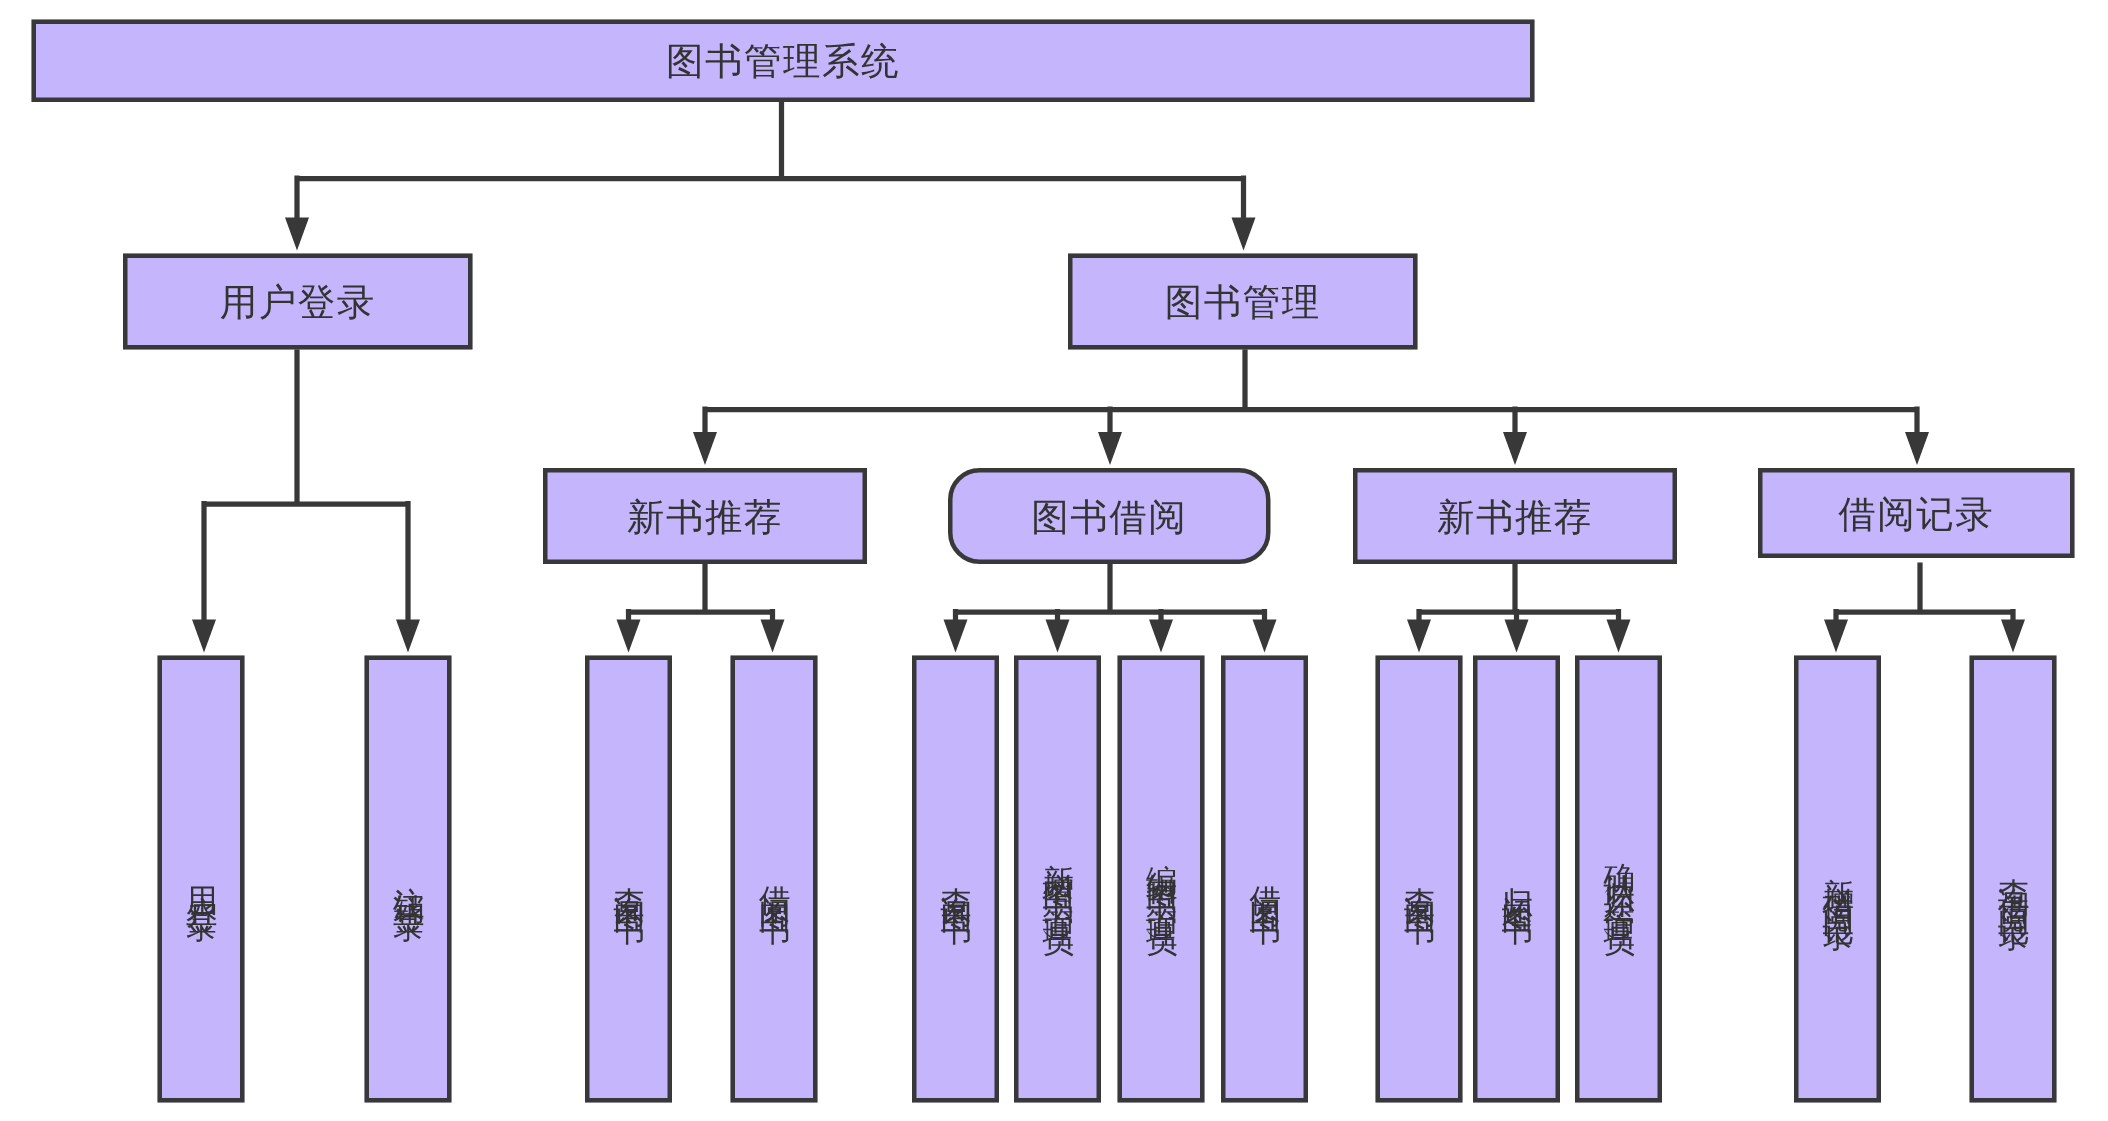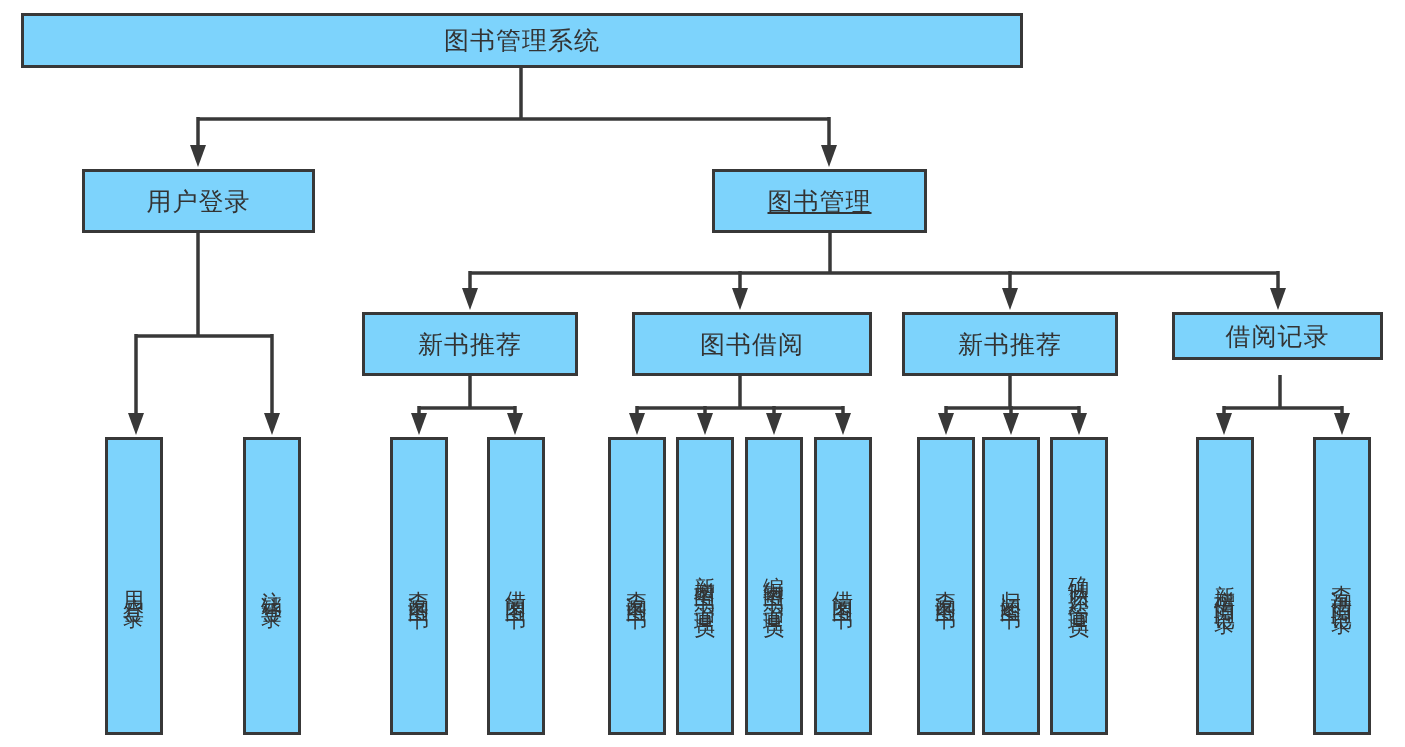--- a/index.html
+++ b/index.html
@@ -12,21 +12,21 @@
     overflow: hidden;
   }
   #wires {
     position: absolute;
     left: 0; top: 0;
     width: 1405px; height: 747px;
   }
   .node {
     position: absolute;
     box-sizing: border-box;
-    background: #7dd3fc;
+    background: #c4b5fd;
     border: 3px solid #383838;
     display: flex;
     align-items: center;
     justify-content: center;
     color: #333333;
   }
   .h-node { font-size: 25px; letter-spacing: 1px; }
   .v-node span {
     writing-mode: vertical-rl;
     text-orientation: mixed;
@@ -125,34 +125,34 @@
     </g>
   </svg>
 
   <div class="node h-node" style="left:21px; top:13px; width:1002px; height:55px;">
     <span>图书管理系统</span>
   </div>
 
   <div class="node h-node" style="left:82px; top:169px; width:233px; height:64px;">
     <span>用户登录</span>
   </div>
-  <div class="node h-node" style="left:712px; top:169px; width:215px; height:64px;text-decoration:underline;">
+  <div class="node h-node" style="left:712px; top:169px; width:233px; height:64px;">
     <span>图书管理</span>
   </div>
 
   <div class="node h-node" style="left:362px; top:312px; width:216px; height:64px;justify-content:center;">
     <span>新书推荐</span>
   </div>
-  <div class="node h-node" style="left:632px; top:312px; width:240px; height:64px;">
+  <div class="node h-node" style="left:632px; top:312px; width:215px; height:64px;border-radius:21px;">
     <span>图书借阅</span>
   </div>
   <div class="node h-node" style="left:902px; top:312px; width:216px; height:64px;">
     <span>新书推荐</span>
   </div>
-  <div class="node h-node" style="left:1172px; top:312px; width:211px; height:48px;">
+  <div class="node h-node" style="left:1172px; top:312px; width:211px; height:60px;">
     <span>借阅记录</span>
   </div>
 
   <div class="node v-node" style="left:105px; top:437px; width:58px; height:298px;">
     <span>用户登录</span>
   </div>
   <div class="node v-node" style="left:243px; top:437px; width:58px; height:298px;">
     <span>注销登录</span>
   </div>
 

